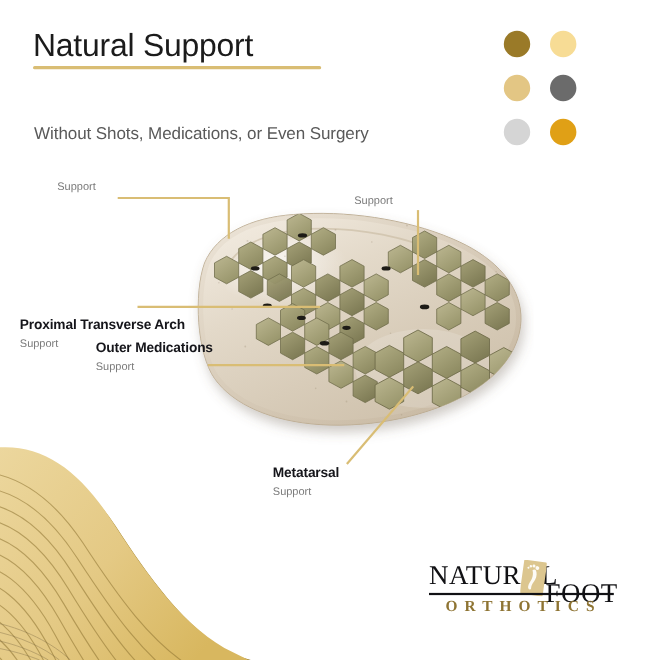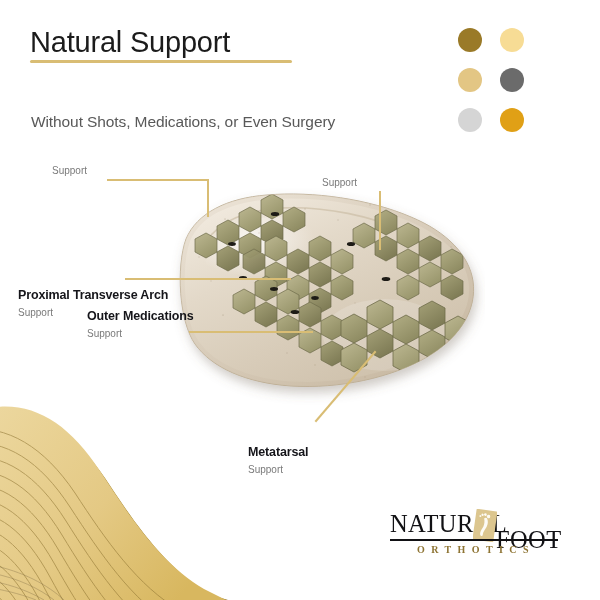--- a/index.html
+++ b/index.html
@@ -59,21 +59,21 @@
     letter-spacing: -0.15px; white-space: nowrap; line-height: 1.1;
   }
   .callout .callout-sub {
     font-size: 10px; font-weight: 400; color: #7a7a7a;
     letter-spacing: 0px; white-space: nowrap; margin-top: 4px;
   }
   #callout-heel      { left: 52px;  top: 161px; }
   #callout-proximal  { left: 18px;  top: 246px; margin-top: 43px; }
   #callout-outer     { left: 87px;  top: 310px; }
   #callout-inner     { left: 322px; top: 173px; }
-  #callout-meta      { left: 248px; top: 446px; }
+  #callout-meta      { left: 248px; top: 424px; }
 
   
   #leader-layer {
     position: absolute; left: 0; top: 0;
     width: 600px; height: 600px; pointer-events: none;
   }
 
   
   #wave-decoration {
     position: absolute; left: -4px; bottom: 0;
@@ -95,21 +95,21 @@
   .logo-word-natural { position: absolute; left: 0; top: 0; }
   .logo-word-foot    { position: absolute; left: 106px; top: 16px; }
   .logo-rule {
     position: absolute; left: 0; top: 27px;
     width: 168px; height: 1.6px; background: #111114;
   }
   .logo-tagline {
     position: absolute; left: 2px; top: 32px;
     width: 168px; text-align: center;
     font-family: "Liberation Serif", serif;
-    font-size: 10px; font-weight: 700; letter-spacing: 6.4px;
+    font-size: 14px; font-weight: 700; letter-spacing: 6.4px;
     color: #8e7433; white-space: nowrap;
   }
   .logo-foot-mark {
     position: absolute; left: 83px; top: -3px;
     width: 24px; height: 33px;
   }
 </style>
 </head>
 <body>
 

